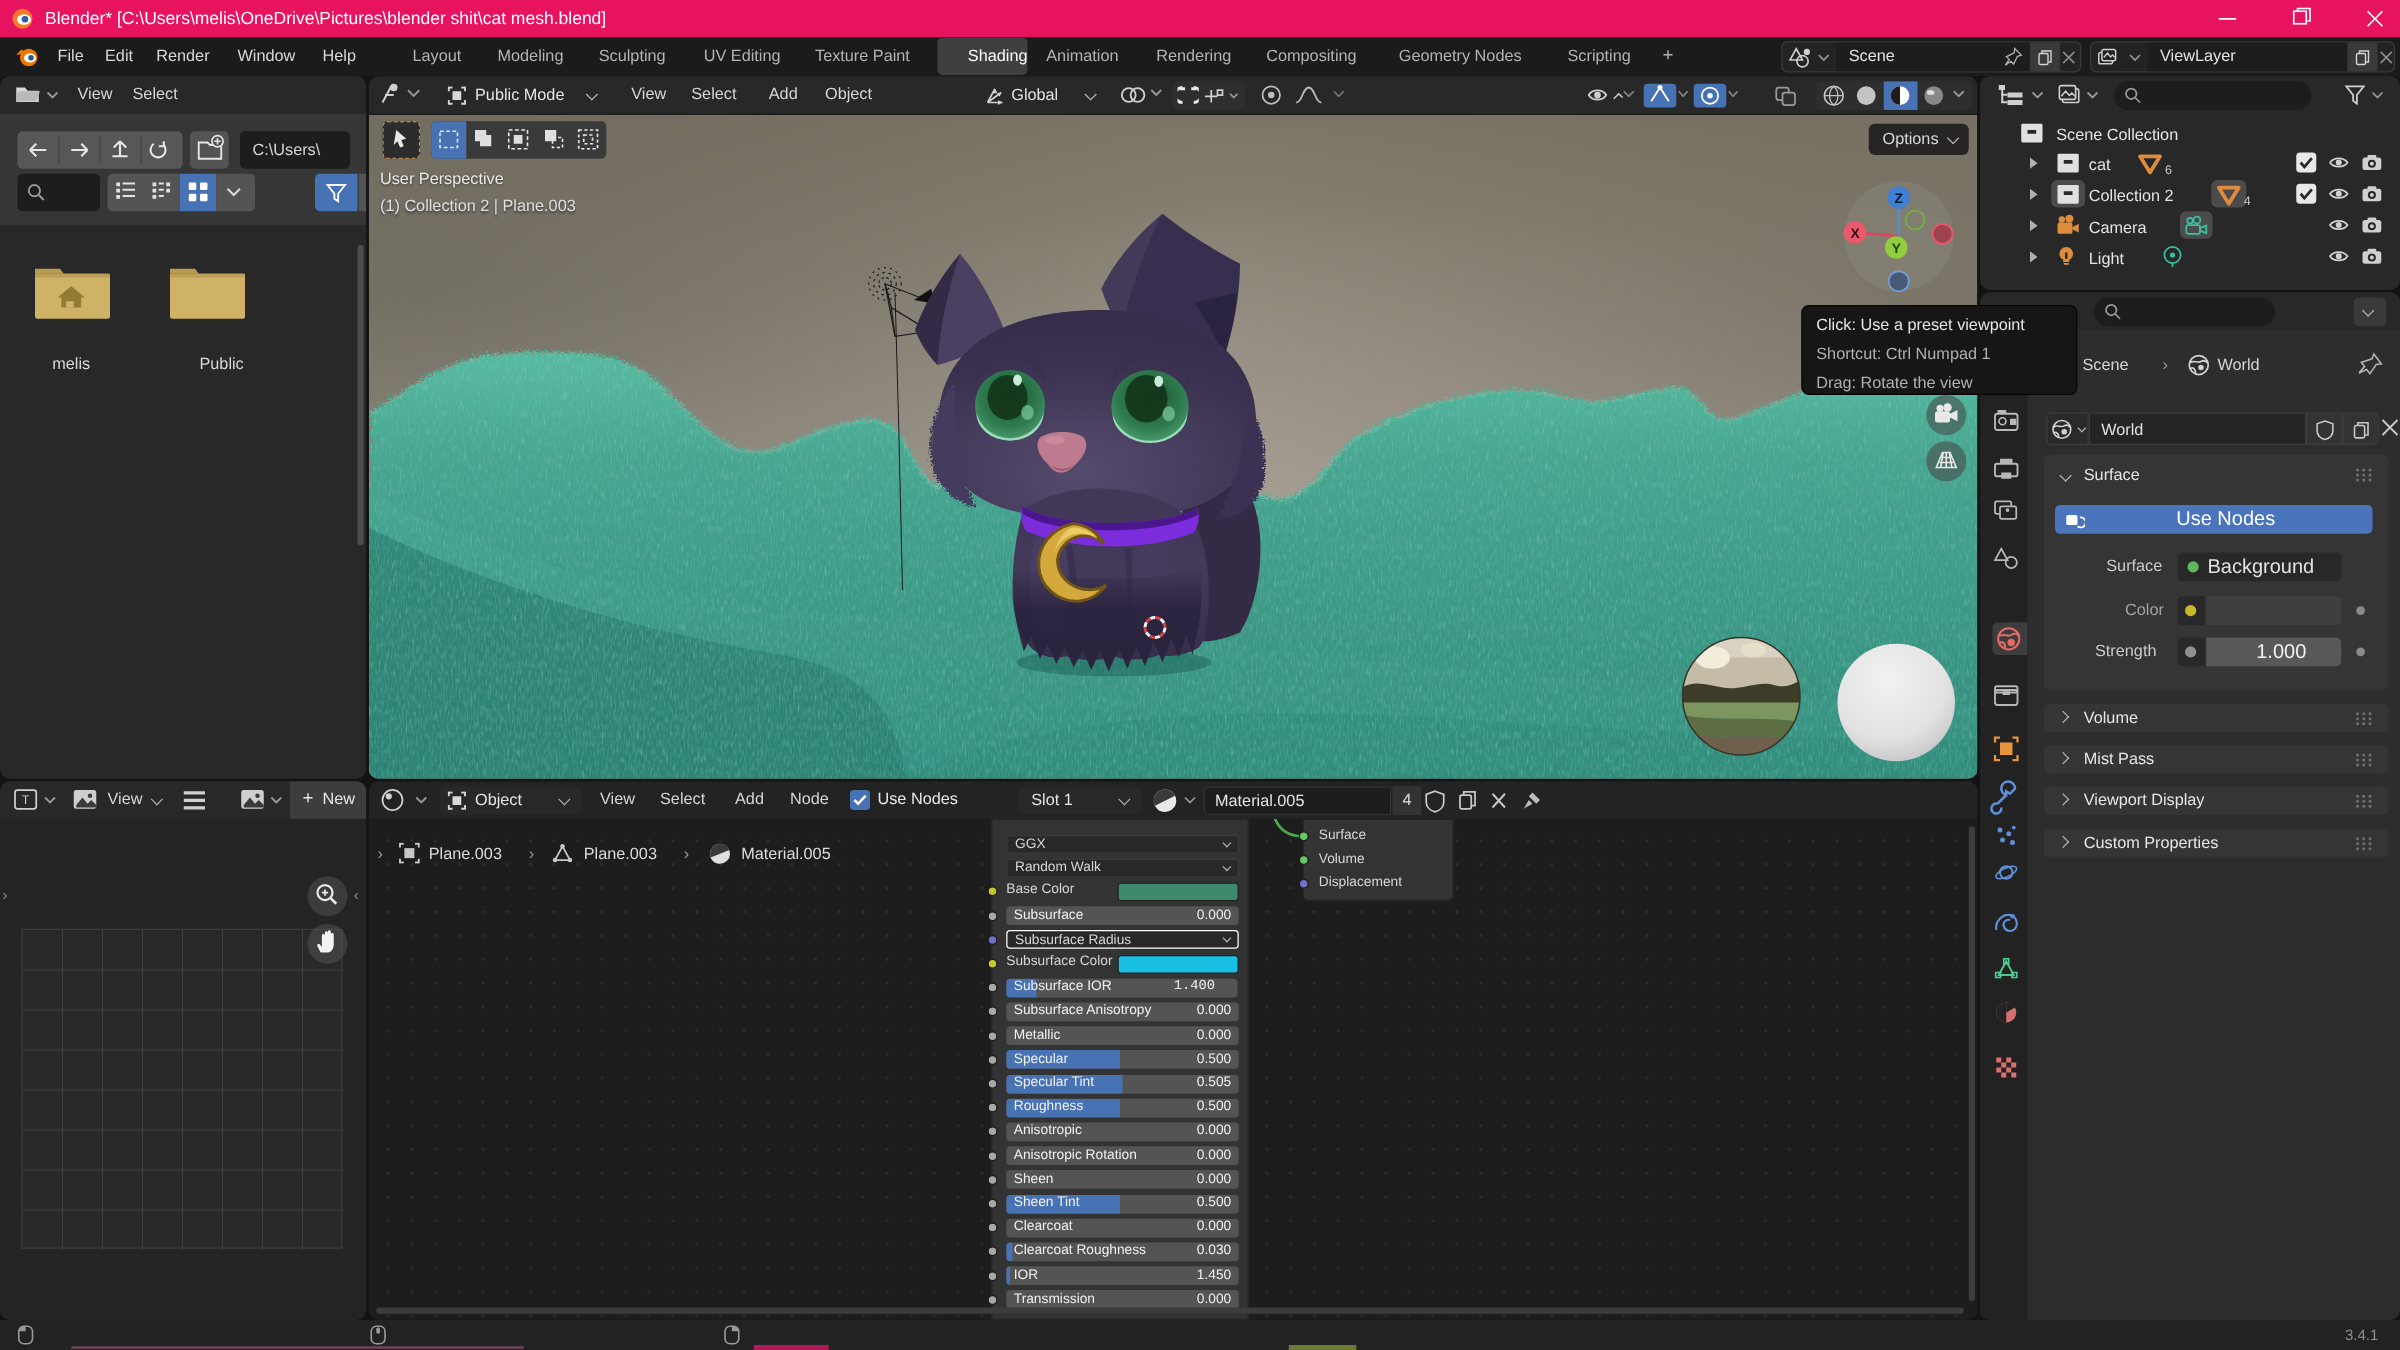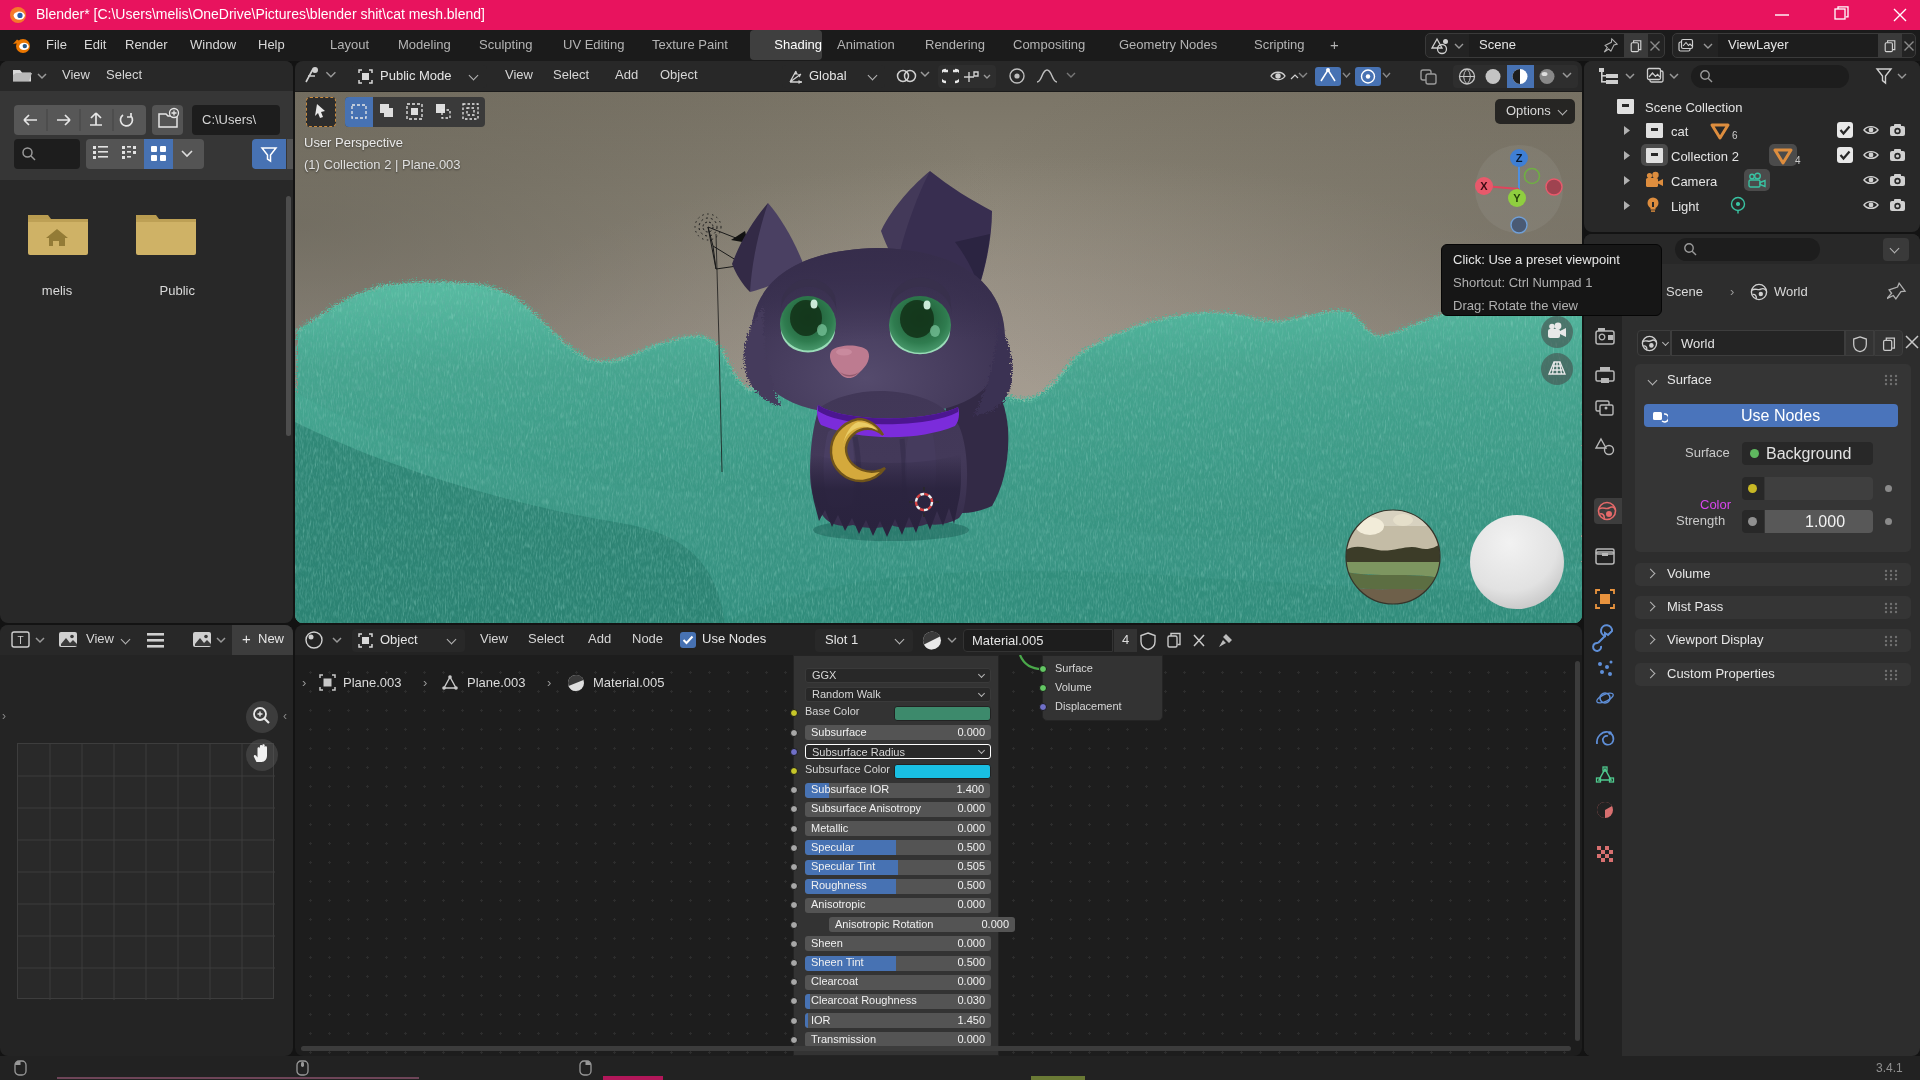--- a/index.html
+++ b/index.html
@@ -860,21 +860,21 @@
         <rect x="1" y="4" width="9" height="8" rx="1.5" fill="#fff"></rect>
         <path d="M12,6 a4,4 0 1 1 -2,7" stroke="#fff" stroke-width="1.4" fill="none"></path>
       </svg>
       <span class="abs" style="left:97px;top:3px;color:#fff;">Use Nodes</span>
     </div>
     <span class="abs" style="left:50px;top:81px;color:#cacaca;font-size:13px;">Surface</span>
     <div class="abs" style="left:107px;top:78px;width:131px;height:23px;background:#282828;border-radius:4px;">
       <div class="abs" style="left:8px;top:7px;width:9px;height:9px;border-radius:50%;background:#5fb85f;"></div>
       <span class="abs" style="left:24px;top:3px;color:#e2e2e2;">Background</span>
     </div>
-    <span class="abs" style="left:65px;top:116px;color:#d946ef;font-size:13px;margin-top:17px;">Color</span>
+    <span class="abs" style="left:65px;top:116px;color:#a3a3a3;font-size:13px;">Color</span>
     <div class="abs" style="left:107px;top:113px;width:22px;height:23px;background:#282828;border-radius:4px 0 0 4px;">
       <div class="abs" style="left:6px;top:7px;width:9px;height:9px;border-radius:50%;background:#c8b825;"></div>
     </div>
     <div class="abs" style="left:130px;top:113px;width:108px;height:23px;background:#3f3f3f;border-radius:0 4px 4px 0;"></div>
     <div class="abs" style="left:250px;top:121px;width:7px;height:7px;border-radius:50%;background:#8a8a8a;"></div>
     <span class="abs" style="left:41px;top:149px;color:#cacaca;font-size:13px;">Strength</span>
     <div class="abs" style="left:107px;top:146px;width:22px;height:23px;background:#282828;border-radius:4px 0 0 4px;">
       <div class="abs" style="left:6px;top:7px;width:9px;height:9px;border-radius:50%;background:#909090;"></div>
     </div>
     <div class="abs" style="left:130px;top:146px;width:108px;height:23px;background:#585858;border-radius:0 4px 4px 0;">
@@ -1131,21 +1131,21 @@
         <span class="abs" style="left:6px;top:0.5px;color:#d6d6d6;font-size:11px;">Subsurface Radius</span>
         <span class="chevl" style="right:6px;top:3px;width:5px;height:5px;"></span>
       </div>
     <div class="abs" style="left:-4px;top:91.8px;width:8px;height:8px;border-radius:50%;background:#7070c8;border:1px solid #1a1a1a;"></div>
     <span class="abs" style="left:11px;top:107.0px;color:#d6d6d6;font-size:11px;">Subsurface Color</span>
     <div class="abs" style="left:100px;top:107.5px;width:97px;height:15px;background:#19bfe3;border-radius:3px;border:1px solid #222;"></div>
     <div class="abs" style="left:-4px;top:111.0px;width:8px;height:8px;border-radius:50%;background:#c7c729;border:1px solid #1a1a1a;"></div>
     <div class="abs" style="left:11px;top:126.7px;width:185px;height:15px;background:#545454;border-radius:3px;overflow:hidden;">
         <div class="abs" style="left:0;top:0;width:24px;height:15px;background:#4772b3;border-radius:3px 0 0 3px;"></div>
         <span class="abs" style="left:6px;top:0.5px;color:#f0f0f0;font-size:11px;">Subsurface IOR</span>
-        <span class="abs" style="right:6px;top:0.5px;color:#f0f0f0;font-size:11px;">1.400</span>
+        <span class="abs" style="right:18px;top:0.5px;color:#f0f0f0;font-size:11px;font-family:Liberation Mono, monospace;">1.400</span>
       </div>
     <div class="abs" style="left:-4px;top:130.2px;width:8px;height:8px;border-radius:50%;background:#a8a8a8;border:1px solid #1a1a1a;"></div>
     <div class="abs" style="left:11px;top:145.9px;width:186px;height:15px;background:#545454;border-radius:3px;overflow:hidden;">
         <span class="abs" style="left:6px;top:0.5px;color:#f0f0f0;font-size:11px;">Subsurface Anisotropy</span>
         <span class="abs" style="right:6px;top:0.5px;color:#f0f0f0;font-size:11px;">0.000</span>
       </div>
     <div class="abs" style="left:-4px;top:149.4px;width:8px;height:8px;border-radius:50%;background:#a8a8a8;border:1px solid #1a1a1a;"></div>
     <div class="abs" style="left:11px;top:165.1px;width:186px;height:15px;background:#545454;border-radius:3px;overflow:hidden;">
         <span class="abs" style="left:6px;top:0.5px;color:#f0f0f0;font-size:11px;">Metallic</span>
         <span class="abs" style="right:6px;top:0.5px;color:#f0f0f0;font-size:11px;">0.000</span>
@@ -1167,21 +1167,21 @@
         <div class="abs" style="left:0;top:0;width:91px;height:15px;background:#4772b3;border-radius:3px 0 0 3px;"></div>
         <span class="abs" style="left:6px;top:0.5px;color:#f0f0f0;font-size:11px;">Roughness</span>
         <span class="abs" style="right:6px;top:0.5px;color:#f0f0f0;font-size:11px;">0.500</span>
       </div>
     <div class="abs" style="left:-4px;top:226.2px;width:8px;height:8px;border-radius:50%;background:#a8a8a8;border:1px solid #1a1a1a;"></div>
     <div class="abs" style="left:11px;top:241.9px;width:186px;height:15px;background:#545454;border-radius:3px;overflow:hidden;">
         <span class="abs" style="left:6px;top:0.5px;color:#f0f0f0;font-size:11px;">Anisotropic</span>
         <span class="abs" style="right:6px;top:0.5px;color:#f0f0f0;font-size:11px;">0.000</span>
       </div>
     <div class="abs" style="left:-4px;top:245.4px;width:8px;height:8px;border-radius:50%;background:#a8a8a8;border:1px solid #1a1a1a;"></div>
-    <div class="abs" style="left:11px;top:261.1px;width:186px;height:15px;background:#545454;border-radius:3px;overflow:hidden;margin-left:24px;">
+    <div class="abs" style="left:11px;top:261.1px;width:186px;height:15px;background:#545454;border-radius:3px;overflow:hidden;">
         <span class="abs" style="left:6px;top:0.5px;color:#f0f0f0;font-size:11px;">Anisotropic Rotation</span>
         <span class="abs" style="right:6px;top:0.5px;color:#f0f0f0;font-size:11px;">0.000</span>
       </div>
     <div class="abs" style="left:-4px;top:264.6px;width:8px;height:8px;border-radius:50%;background:#a8a8a8;border:1px solid #1a1a1a;"></div>
     <div class="abs" style="left:11px;top:280.3px;width:186px;height:15px;background:#545454;border-radius:3px;overflow:hidden;">
         <span class="abs" style="left:6px;top:0.5px;color:#f0f0f0;font-size:11px;">Sheen</span>
         <span class="abs" style="right:6px;top:0.5px;color:#f0f0f0;font-size:11px;">0.000</span>
       </div>
     <div class="abs" style="left:-4px;top:283.8px;width:8px;height:8px;border-radius:50%;background:#a8a8a8;border:1px solid #1a1a1a;"></div>
     <div class="abs" style="left:11px;top:299.5px;width:186px;height:15px;background:#545454;border-radius:3px;overflow:hidden;">

